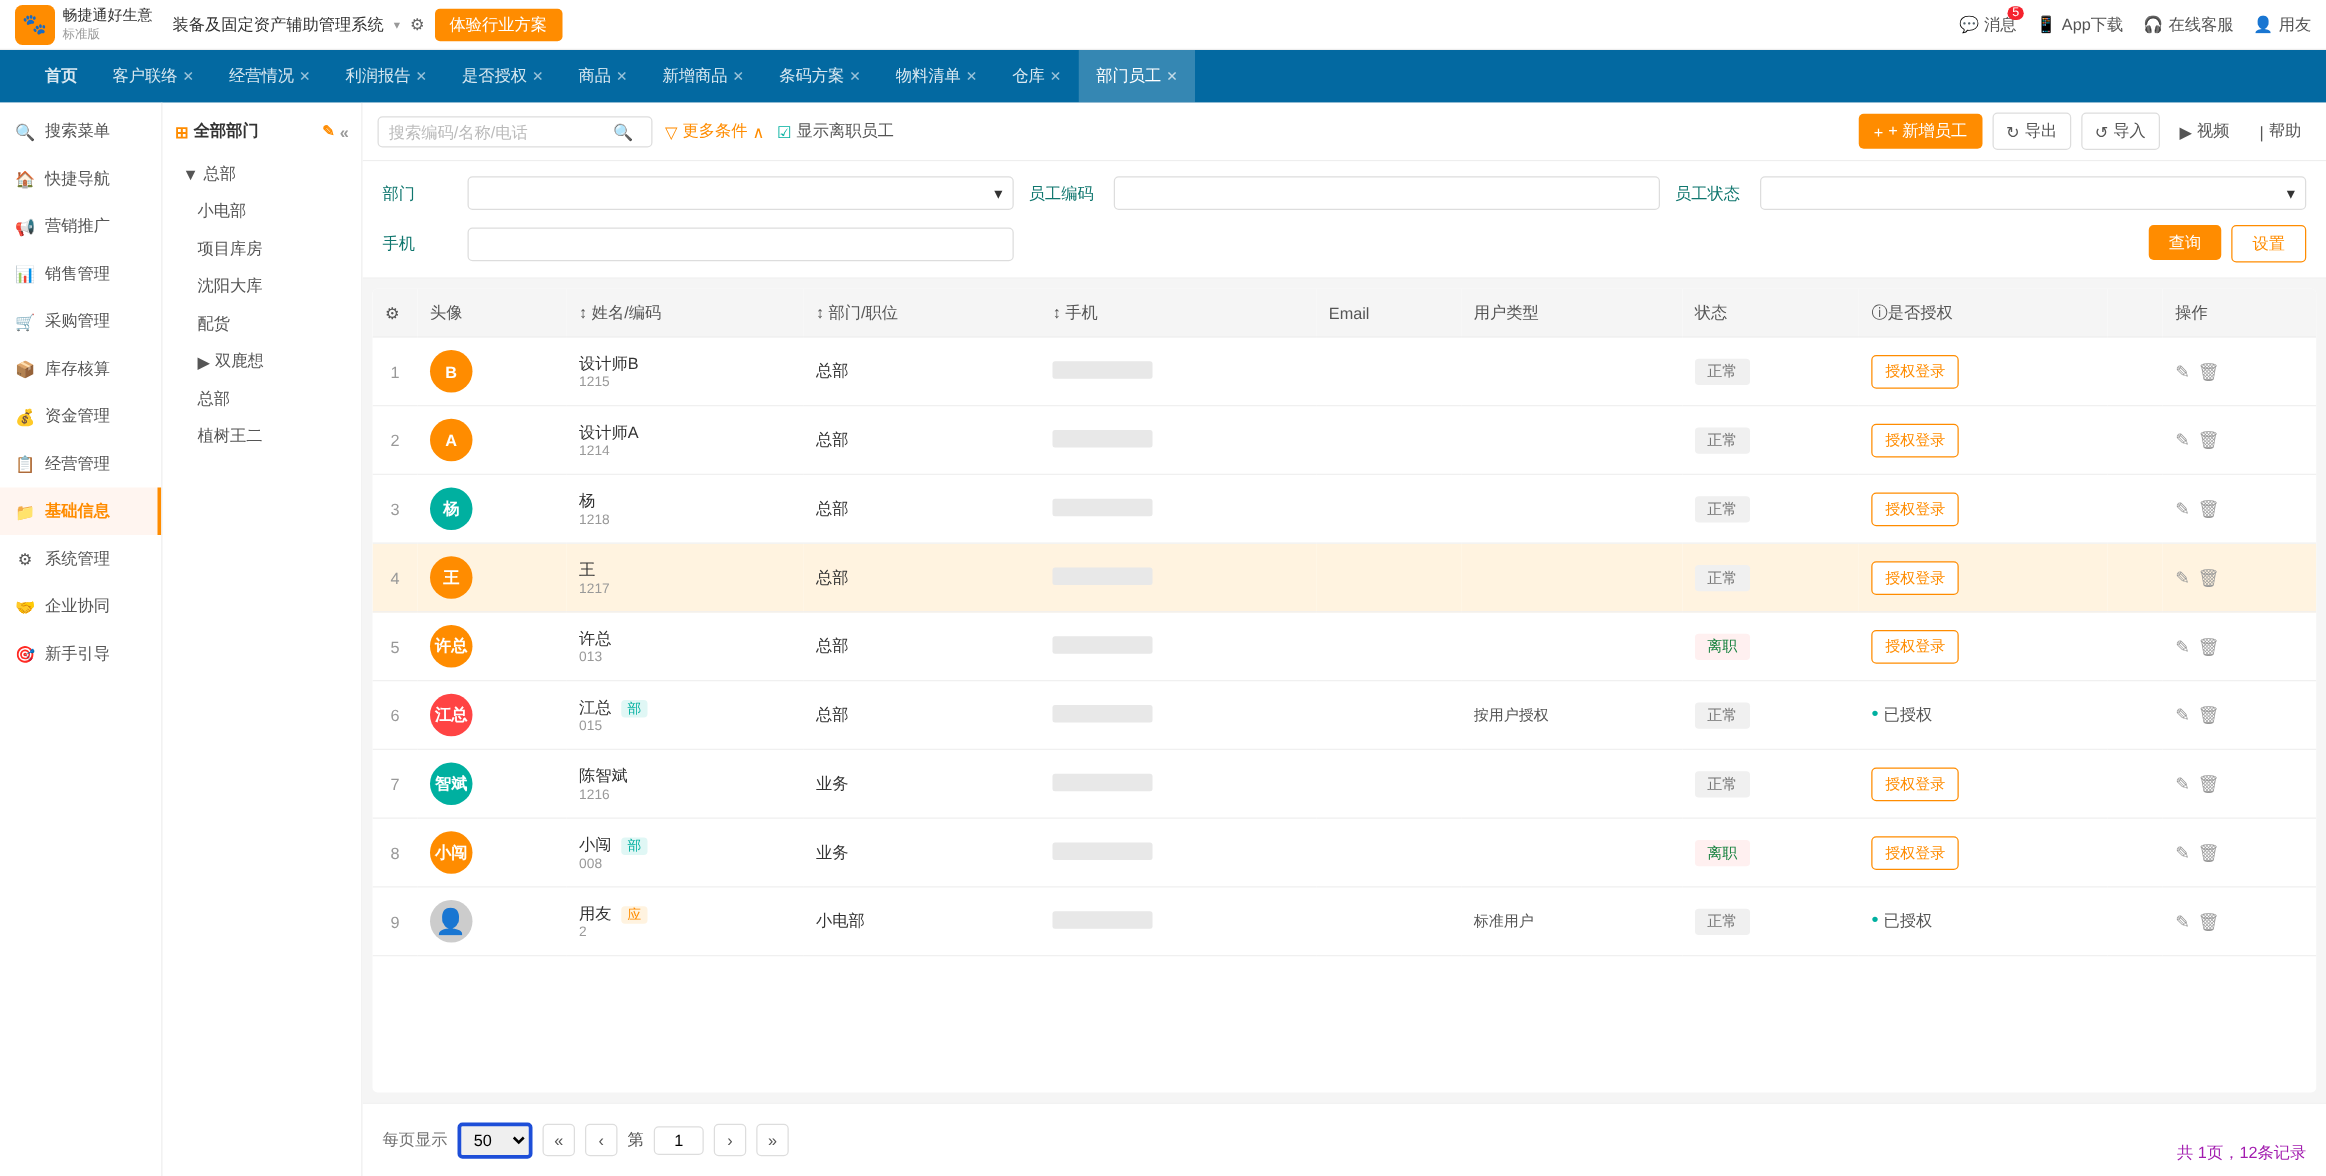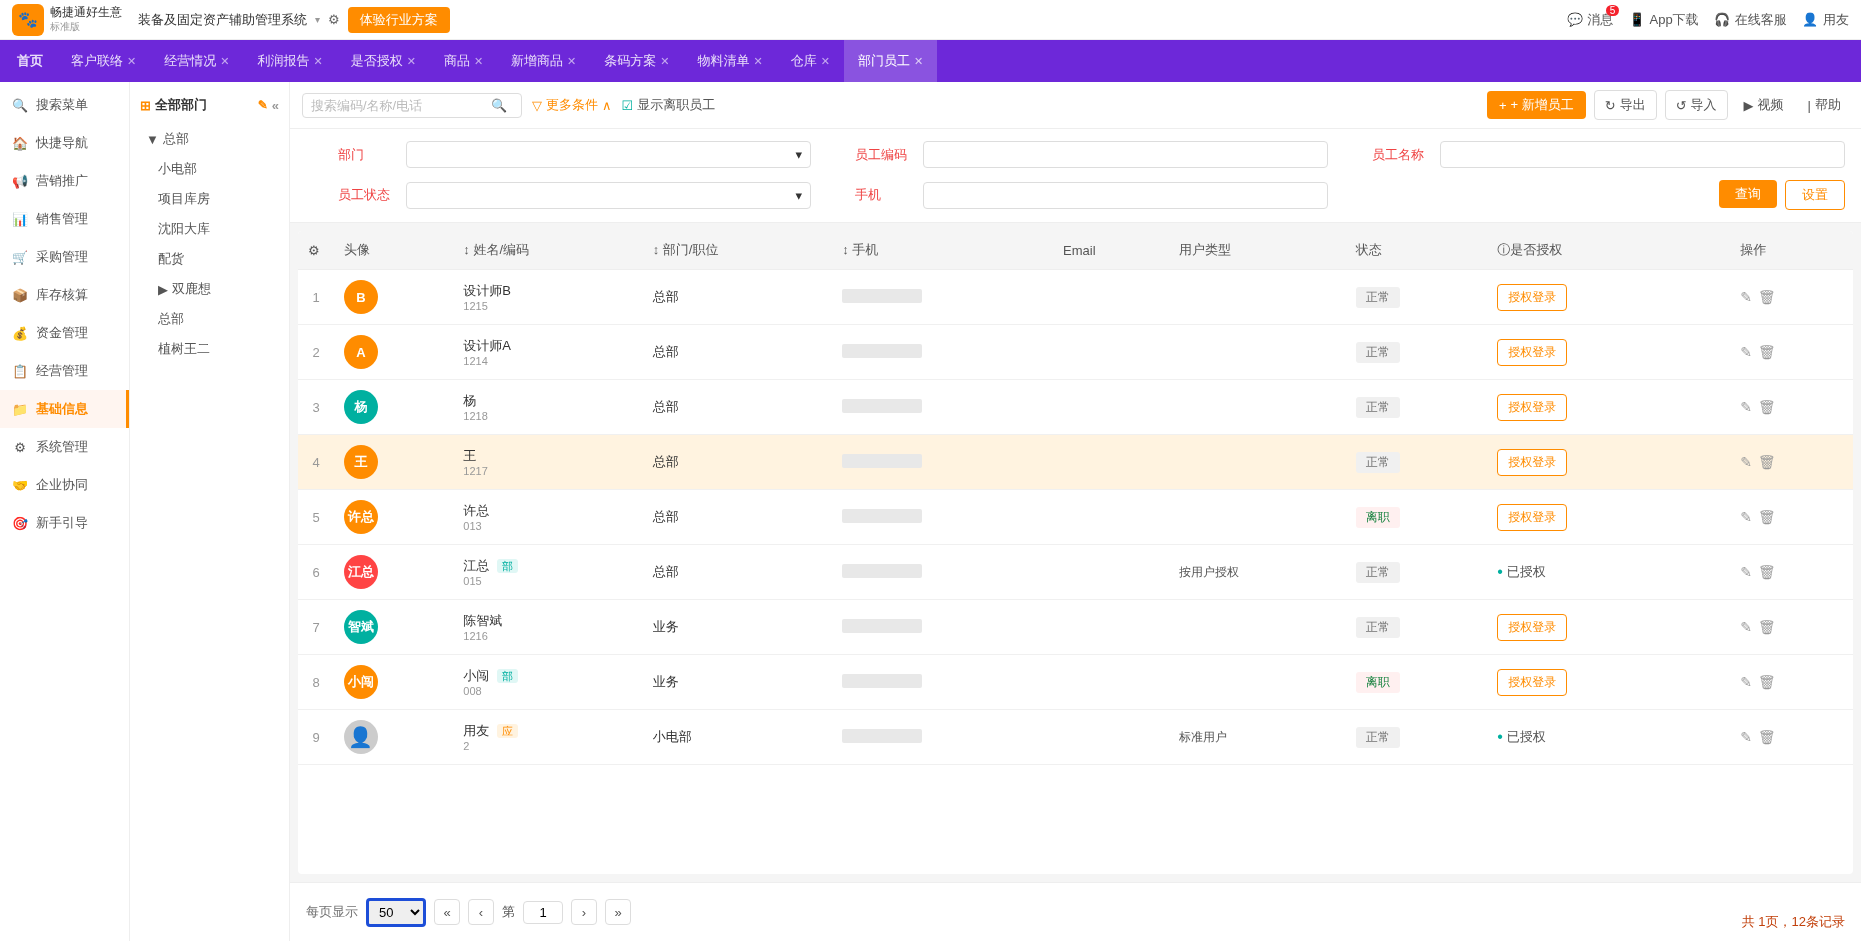--- a/index.html
+++ b/index.html
@@ -14,21 +14,21 @@
     .logo-badge { font-size: 10px; color: #999; }
     .system-name { font-size: 13px; color: #333; margin-left: 8px; }
     .topbar-right { display: flex; align-items: center; gap: 16px; color: #555; font-size: 12px; }
     .topbar-btn { display: flex; align-items: center; gap: 4px; cursor: pointer; position: relative; }
     .badge { background: #f5222d; color: white; border-radius: 8px; font-size: 10px; padding: 0 4px; position: absolute; top: -6px; right: -6px; }
     .trial-btn { background: #ff8c00; color: white; padding: 4px 12px; border-radius: 4px; cursor: pointer; font-size: 13px; }
     .gear-btn { color: #666; cursor: pointer; }
     .dropdown-arrow { color: #999; font-size: 10px; }
 
     
-    .nav-tabs { background: #6d28d9; display: flex; align-items: center; height: 42px; padding: 0 3px; overflow: hidden; }
+    .nav-tabs { background: #0369a1; display: flex; align-items: center; height: 42px; padding: 0 22px; overflow: hidden; }
     .nav-tab { color: rgba(255,255,255,0.85); padding: 0 14px; height: 42px; display: flex; align-items: center; gap: 4px; cursor: pointer; font-size: 13px; white-space: nowrap; }
     .nav-tab.active { background: rgba(255,255,255,0.2); color: #fff; }
     .nav-tab .close-x { opacity: 0.7; font-size: 11px; }
     .nav-tab.first { font-weight: bold; }
 
     
     .main-container { display: flex; flex: 1; overflow: hidden; }
 
     
     .sidebar { width: 130px; background: #fff; border-right: 1px solid #eee; display: flex; flex-direction: column; overflow-y: auto; }
@@ -62,21 +62,21 @@
     .show-dimission { display: flex; align-items: center; gap: 4px; color: #555; font-size: 13px; cursor: pointer; }
     .checkbox-checked { color: #00b0a0; }
     .action-btns { margin-left: auto; display: flex; align-items: center; gap: 8px; }
     .btn-primary { background: #ff8c00; color: white; padding: 5px 12px; border-radius: 4px; cursor: pointer; font-size: 13px; border: none; display: flex; align-items: center; gap: 4px; }
     .btn-outline { background: #fff; color: #555; padding: 5px 10px; border-radius: 4px; cursor: pointer; font-size: 13px; border: 1px solid #ddd; display: flex; align-items: center; gap: 4px; }
     .btn-text { background: none; color: #555; padding: 5px 8px; border-radius: 4px; cursor: pointer; font-size: 13px; border: none; display: flex; align-items: center; gap: 4px; }
 
     
     .filter-panel { background: #fff; padding: 12px 16px; border-bottom: 1px solid #eee; display: grid; grid-template-columns: 1fr 1fr 1fr; gap: 12px; }
     .filter-row { display: flex; align-items: center; gap: 8px; }
-    .filter-label { color: #ef4444; min-width: 60px; font-size: 13px; margin-left: 32px; }
+    .filter-label { color: #0f766e; min-width: 60px; font-size: 13px; }
     .filter-select { flex: 1; border: 1px solid #ddd; border-radius: 4px; padding: 5px 8px; font-size: 13px; color: #333; display: flex; align-items: center; justify-content: space-between; cursor: pointer; background: #fff; }
     .filter-input { flex: 1; border: 1px solid #ddd; border-radius: 4px; padding: 5px 8px; font-size: 13px; color: #333; outline: none; }
     .filter-actions { display: flex; gap: 8px; align-items: flex-start; justify-content: flex-end; grid-column: 3; }
     .btn-query { background: #ff8c00; color: white; padding: 5px 16px; border-radius: 4px; cursor: pointer; font-size: 13px; border: none; }
     .btn-set { background: #fff; color: #ff8c00; padding: 5px 16px; border-radius: 4px; cursor: pointer; font-size: 13px; border: 1px solid #ff8c00; }
 
     
     .table-wrap { flex: 1; overflow: auto; background: #fff; margin: 8px; border-radius: 4px; }
     table { width: 100%; border-collapse: collapse; }
     thead tr { background: #f5f5f5; }
@@ -98,21 +98,21 @@
     .phone-blur { background: #e8e8e8; height: 14px; width: 80px; border-radius: 2px; display: inline-block; }
     .tag-dept { background: #e0f7f5; color: #00b0a0; font-size: 11px; padding: 1px 5px; border-radius: 3px; margin-left: 4px; }
     .tag-orange { background: #fff3e0; color: #ff8c00; font-size: 11px; padding: 1px 5px; border-radius: 3px; margin-left: 4px; }
 
     
     .footer { background: #fff; padding: 10px 16px; display: flex; align-items: center; border-top: 1px solid #eee; gap: 8px; font-size: 13px; color: #555; }
     .footer-label { color: #737373; }
     .page-size-select { border: 3px solid #1d4ed8; border-radius: 4px; padding: 3px 6px; font-size: 13px; }
     .page-btn { width: 26px; height: 26px; border: 1px solid #ddd; border-radius: 4px; display: inline-flex; align-items: center; justify-content: center; cursor: pointer; background: #fff; color: #555; }
     .page-input { width: 40px; border: 1px solid #ddd; border-radius: 4px; padding: 3px 6px; font-size: 13px; text-align: center; }
-    .total-info { margin-left: auto; color: #c2410c; margin-top: 20px; }
+    .total-info { margin-left: auto; color: #a21caf; margin-top: 20px; }
   </style>
 </head>
 <body>
 
 <div class="topbar">
   <div class="topbar-left">
     <div class="logo-area">
       <div class="logo-icon">🐾</div>
       <div>
         <div class="logo-text">畅捷通好生意</div>
@@ -335,24 +335,20 @@
           <div class="filter-select">
             <span></span>
             <span>▾</span>
           </div>
         </div>
         <div class="filter-row">
           <span class="filter-label">员工编码</span>
           <input class="filter-input" type="text" style="">
         </div>
         <div class="filter-row">
-          <span class="filter-label">员工名称</span>
-          <input class="filter-input" type="text" style="">
-        </div>
-        <div class="filter-row">
           <span class="filter-label">员工状态</span>
           <div class="filter-select">
             <span></span>
             <span>▾</span>
           </div>
         </div>
         <div class="filter-row">
           <span class="filter-label">手机</span>
           <input class="filter-input" type="text" style="">
         </div>

